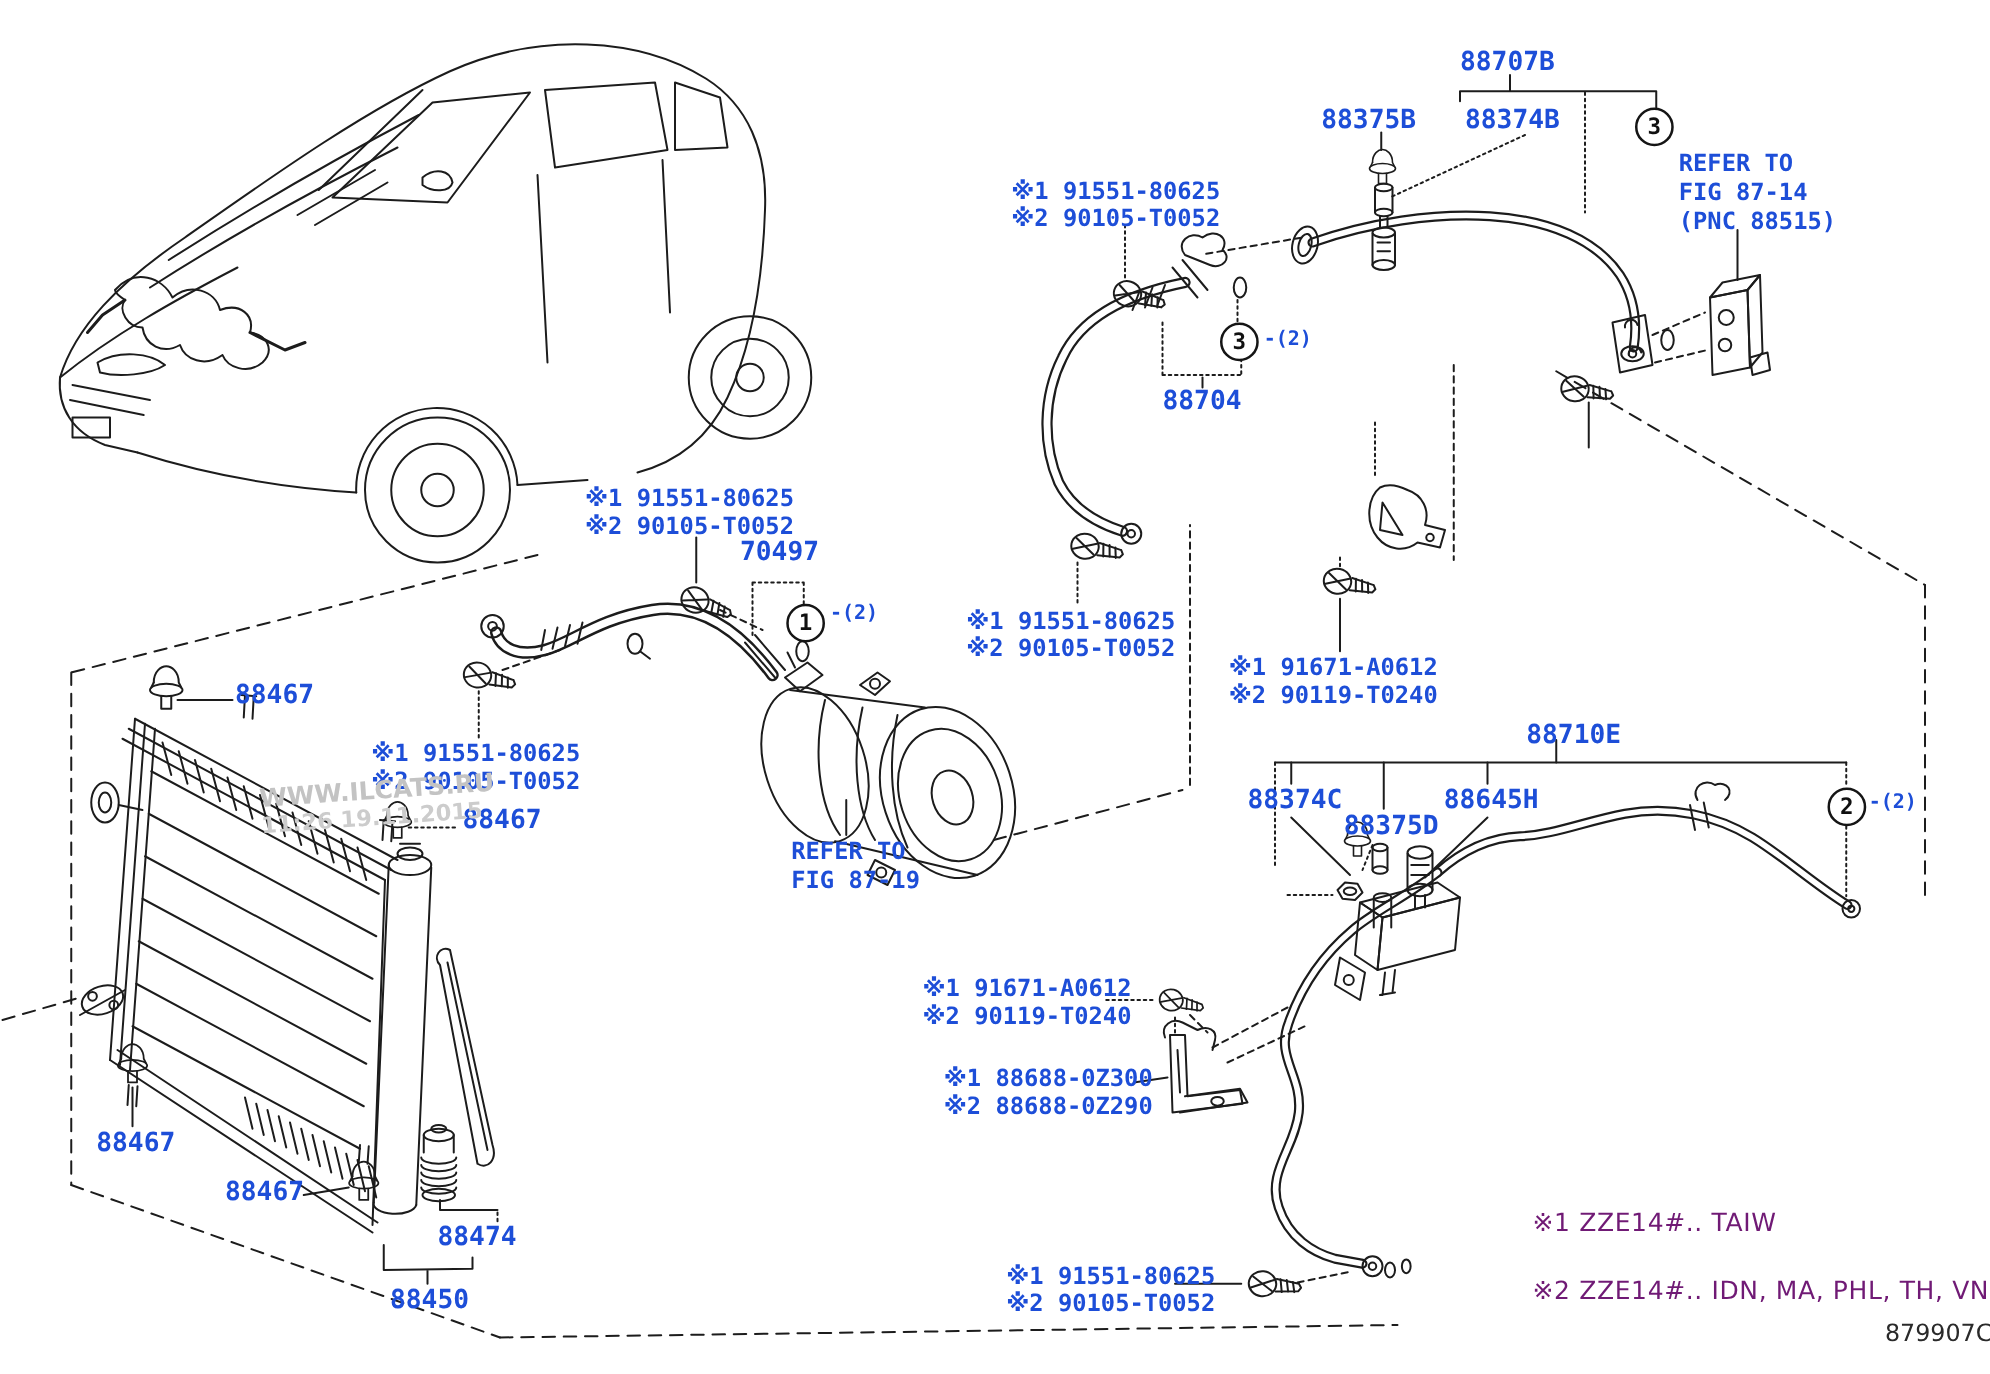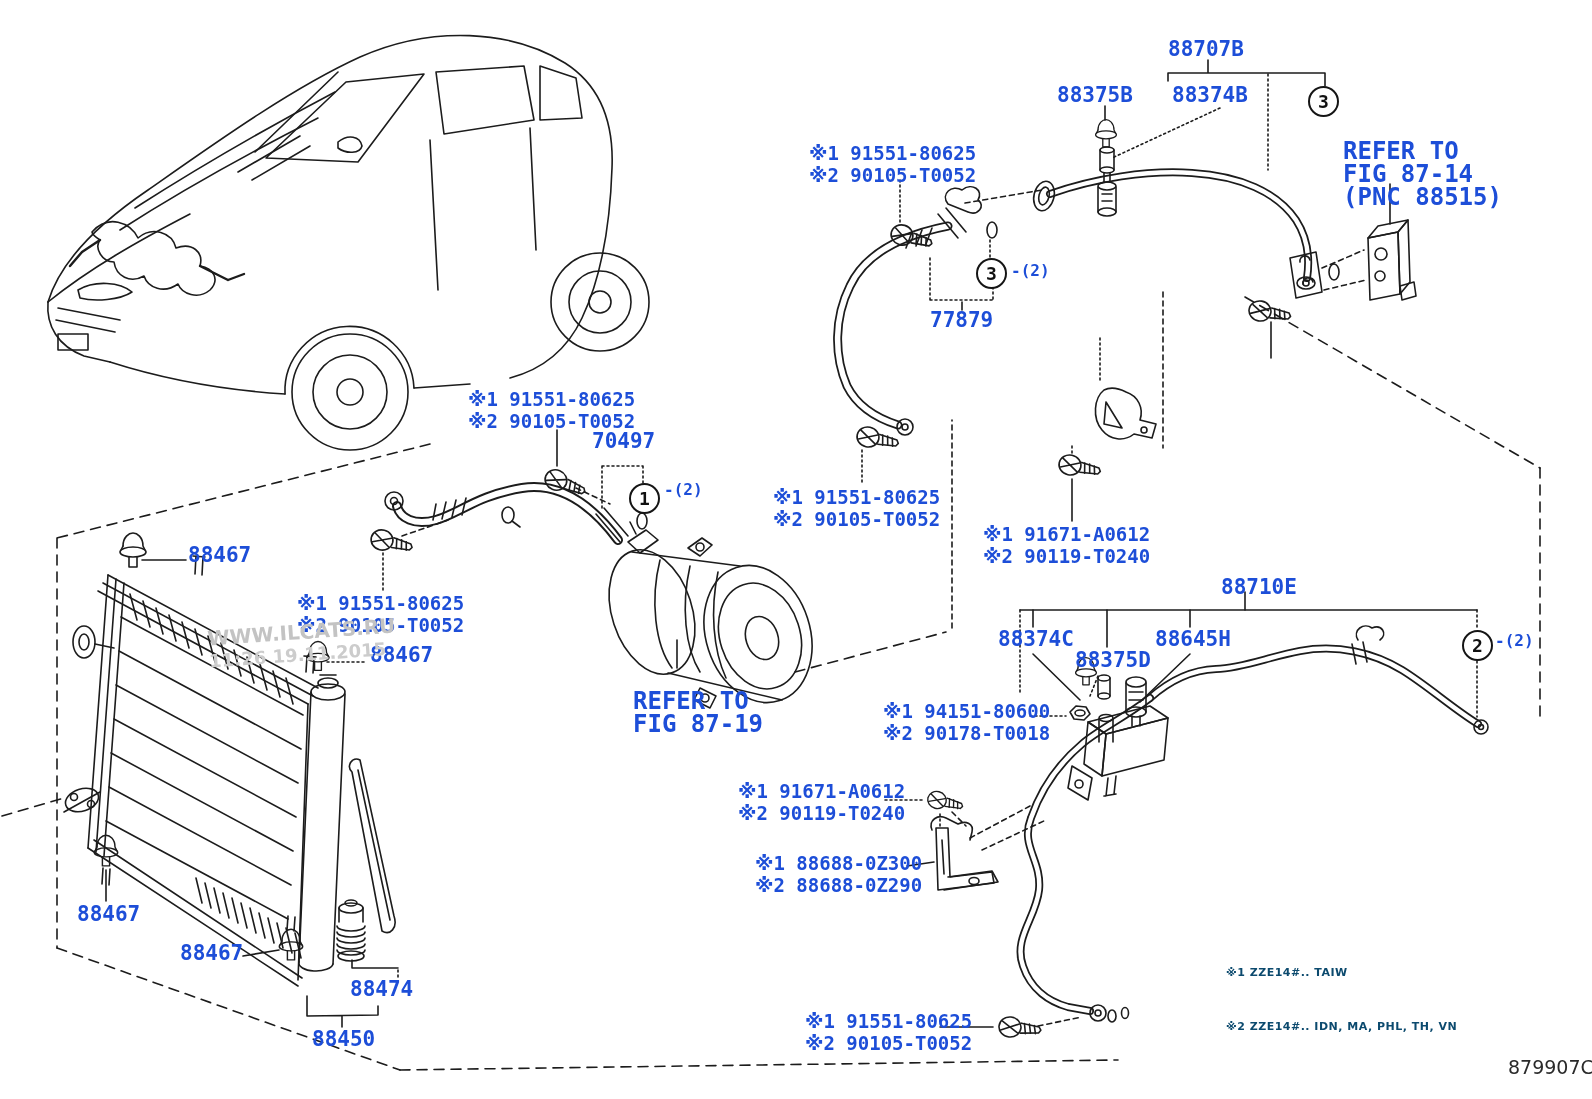--- a/index.html
+++ b/index.html
@@ -5,28 +5,28 @@
   html,body{margin:0;padding:0;background:#fff;}
   .canvas{position:relative;width:1592px;height:1099px;background:#ffffff;overflow:hidden;
           font-family:"DejaVu Sans Mono","DejaVu Sans",monospace;}
   svg.art{position:absolute;left:0;top:0;}
   svg.art path, svg.art line, svg.art ellipse, svg.art circle, svg.art rect{
     fill:none;stroke:#1c1c1c;stroke-width:1.6;stroke-linecap:round;stroke-linejoin:round;}
   .lbl{position:absolute;font-weight:bold;color:#1d4ed8;white-space:nowrap;line-height:1.08;}
   .pn{font-size:21px;letter-spacing:0px;}
   .fast{font-size:19px;}
   .fast div{line-height:22px;}
-  .ref{font-size:24px;margin-top:20px;}
+  .ref{font-size:19px;}
   .ref div{line-height:23px;}
   .qty{font-size:16px;}
   .callout{position:absolute;width:27px;height:27px;border:2.4px solid #151515;border-radius:50%;
            display:flex;align-items:center;justify-content:center;font-size:18px;font-weight:bold;
            color:#101010;background:#fff;}
-  .note{position:absolute;font-family:"DejaVu Sans",sans-serif;font-weight:700;font-size:11px;
-        color:#0c4a6e;white-space:nowrap;letter-spacing:0.5px;}
+  .note{position:absolute;font-family:"DejaVu Sans",sans-serif;font-weight:400;font-size:20px;
+        color:#701a75;white-space:nowrap;letter-spacing:0.5px;}
   .figcode{position:absolute;font-family:"DejaVu Sans",sans-serif;font-size:19px;color:#2a2a2a;}
   .wm{position:absolute;font-family:"DejaVu Sans",sans-serif;font-weight:bold;color:#c3c3c3;
       transform:rotate(-4deg);white-space:nowrap;}
   .wm .l1{font-size:20px;}
   .wm .l2{font-size:18px;color:#cccccc;}
 </style>
 </head>
 <body>
 
 <div class="canvas">
@@ -329,21 +329,21 @@
     <div>REFER TO</div>
     <div>FIG 87-14</div>
     <div>(PNC 88515)</div>
   </div>
 
   <div class="lbl fast" style="left:809px;top:142px">
     <div>※1 91551-80625</div>
     <div>※2 90105-T0052</div>
   </div>
 
-  <div class="lbl pn" style="left:930px;top:309px">77879</div>
+  <div class="lbl pn" style="left:930px;top:309px">88704</div>
 
 
 
   <div class="lbl fast" style="left:468px;top:388px">
     <div>※1 91551-80625</div>
     <div>※2 90105-T0052</div>
   </div>
 
   <div class="lbl pn" style="left:592px;top:430px">70497</div>
 
@@ -369,24 +369,20 @@
   <div class="lbl fast" style="left:983px;top:523px">
     <div>※1 91671-A0612</div>
     <div>※2 90119-T0240</div>
   </div>
 
   <div class="lbl pn" style="left:1221px;top:576px">88710E</div>
   <div class="lbl pn" style="left:998px;top:628px">88374C</div>
   <div class="lbl pn" style="left:1155px;top:628px">88645H</div>
   <div class="lbl pn" style="left:1075px;top:649px">88375D</div>
 
-  <div class="lbl fast" style="left:883px;top:700px">
-    <div>※1 94151-80600</div>
-    <div>※2 90178-T0018</div>
-  </div>
 
   <div class="lbl fast" style="left:738px;top:780px">
     <div>※1 91671-A0612</div>
     <div>※2 90119-T0240</div>
   </div>
 
   <div class="lbl fast" style="left:755px;top:852px">
     <div>※1 88688-0Z300</div>
     <div>※2 88688-0Z290</div>
   </div>

